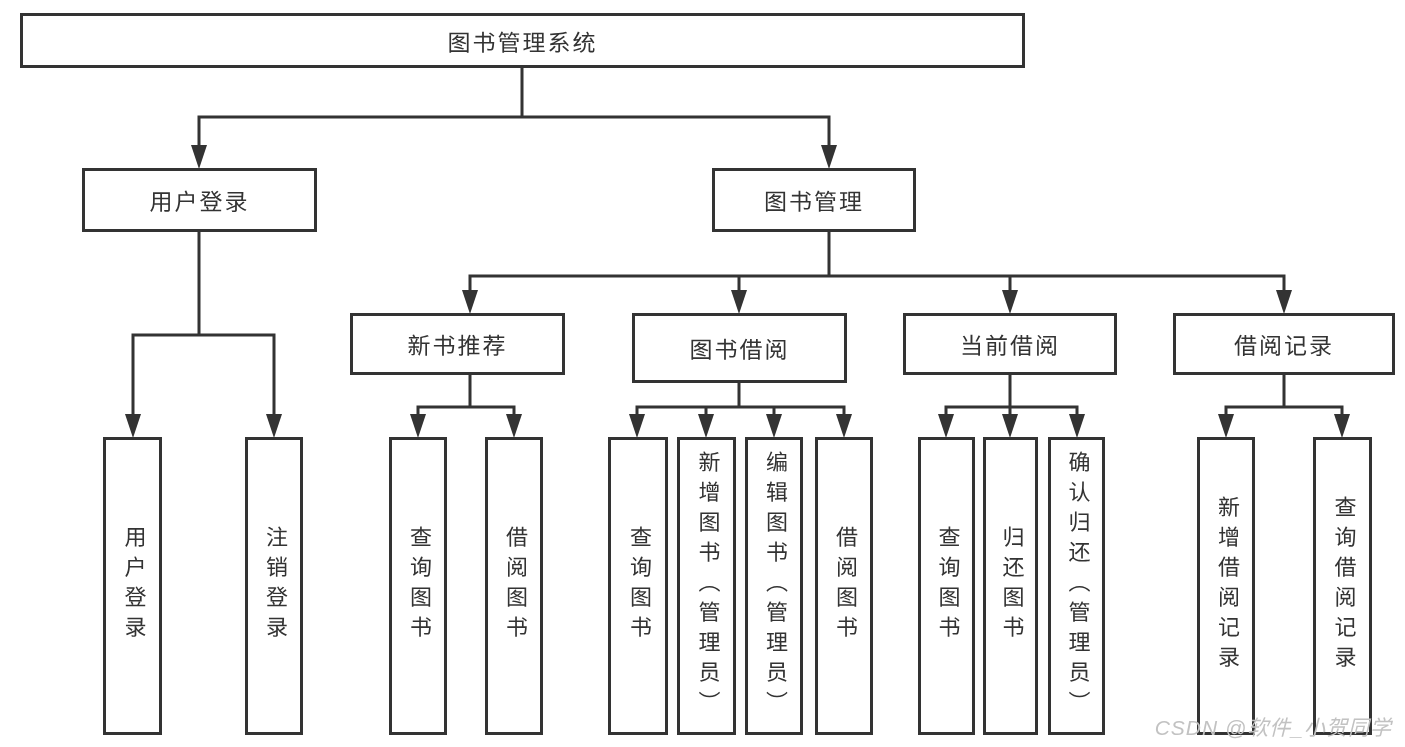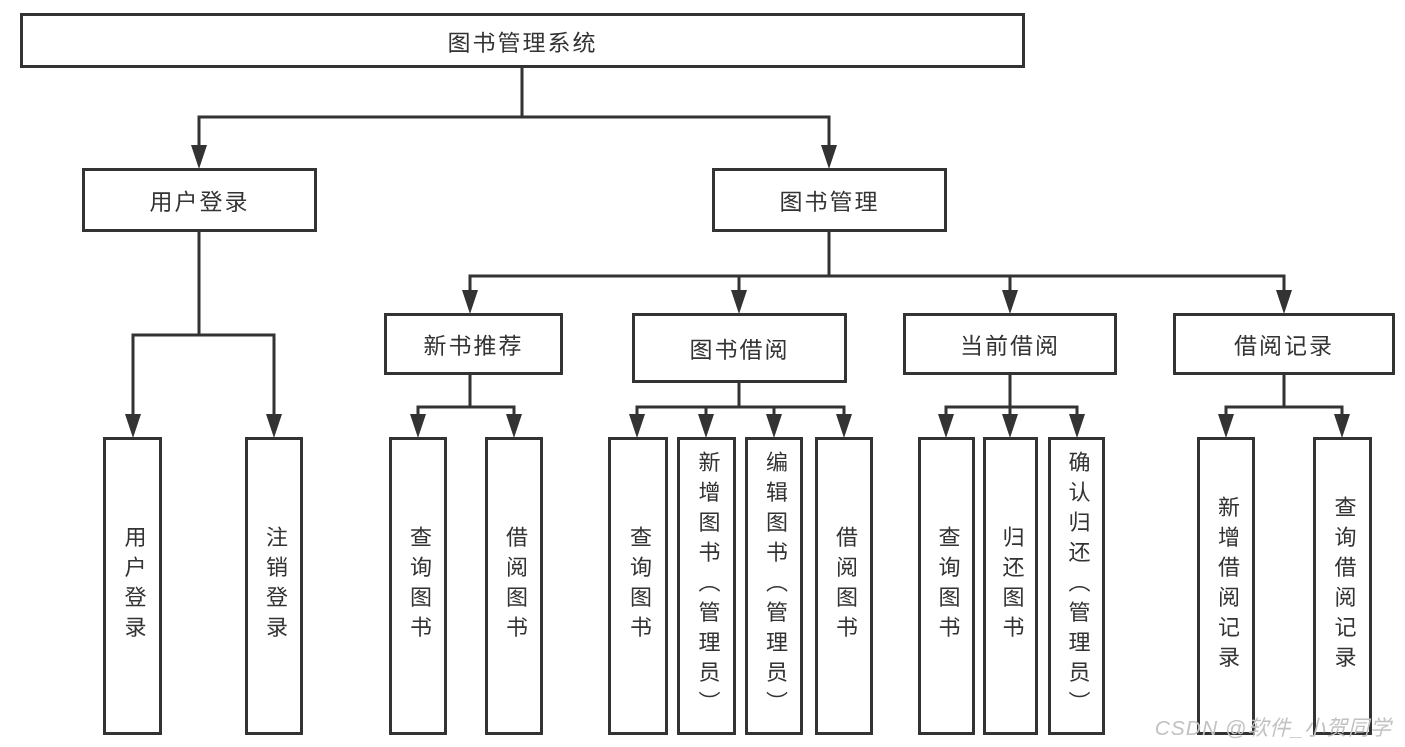--- a/index.html
+++ b/index.html
@@ -100,23 +100,23 @@
       <polygon points="1002,414 1018,414 1010,438"></polygon>
       <polygon points="1069,414 1085,414 1077,438"></polygon>
       <polygon points="1218,414 1234,414 1226,438"></polygon>
       <polygon points="1334,414 1350,414 1342,438"></polygon>
     </g>
   </svg>
 
   <div class="box hbox" style="left:20px;top:13px;width:1005px;height:55px">图书管理系统</div>
 
   <div class="box hbox" style="left:82px;top:168px;width:235px;height:64px">用户登录</div>
-  <div class="box hbox" style="left:712px;top:168px;width:235px;height:64px">图书管理</div>
+  <div class="box hbox" style="left:712px;top:168px;width:204px;height:64px">图书管理</div>
 
-  <div class="box hbox" style="left:384px;top:313px;width:179px;height:62px">新书推荐</div>
+  <div class="box hbox" style="left:350px;top:313px;width:215px;height:62px">新书推荐</div>
   <div class="box hbox" style="left:632px;top:313px;width:215px;height:70px">图书借阅</div>
   <div class="box hbox" style="left:1173px;top:313px;width:222px;height:62px">借阅记录</div>
   <div class="box hbox" style="left:903px;top:313px;width:214px;height:62px">当前借阅</div>
 
   <div class="box vbox" style="left:103px;top:437px;width:59px;height:298px">
     <span class="vtext">用户登录</span>
   </div>
   <div class="box vbox" style="left:245px;top:437px;width:58px;height:298px">
     <span class="vtext">注销登录</span>
   </div>

